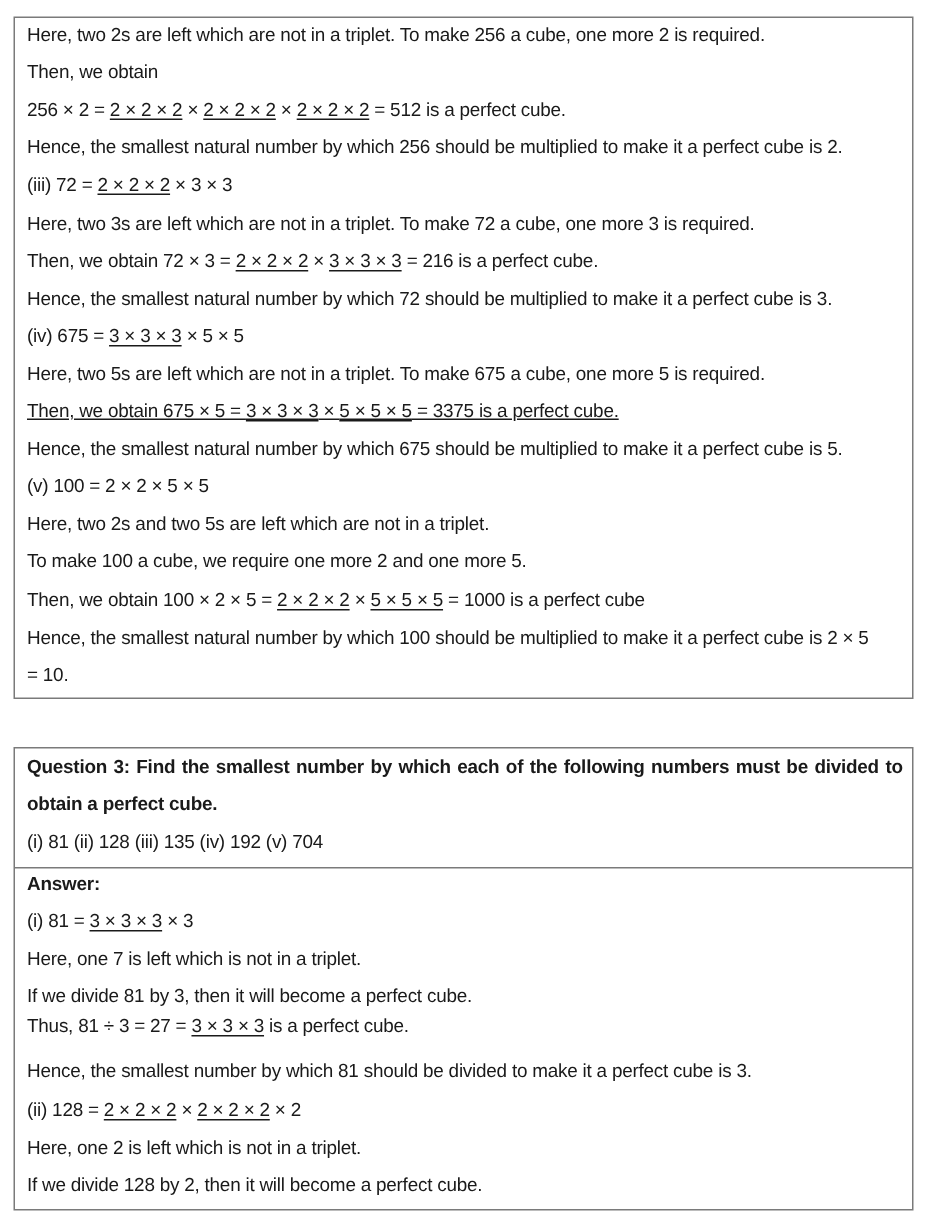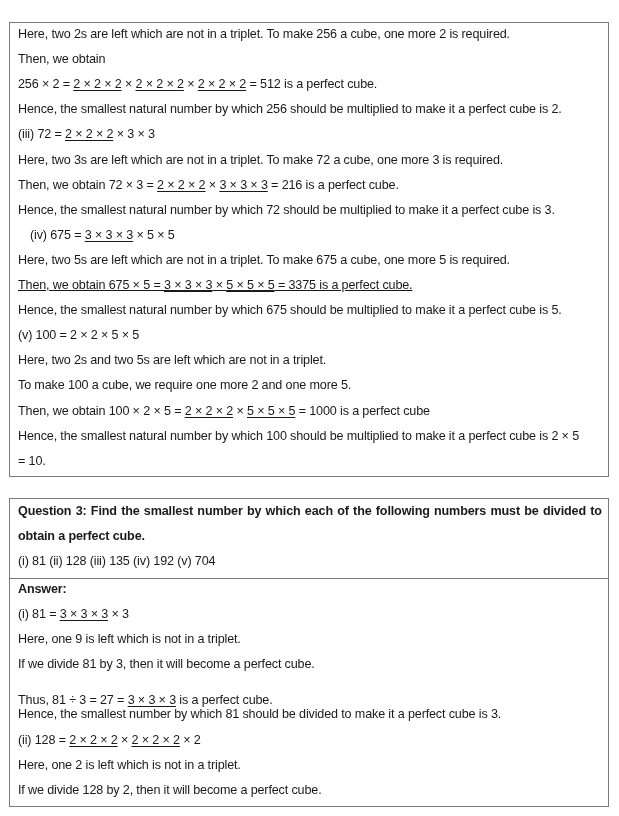--- a/index.html
+++ b/index.html
@@ -1,39 +1,39 @@
 <!DOCTYPE html>
 <html><head>
 <meta charset="utf-8">
 <style>
   html, body { margin:0; padding:0; background:#ffffff; }
   body { width:619px; height:816px; position:relative; overflow:hidden;
          font-family:"Liberation Sans", sans-serif; color:#1a1a1a; }
   .box { position:absolute; left:9px; width:600px; border:1px solid #7a7a7a; box-sizing:border-box; background:#fff; }
-  #box1 { top:22px; height:455px; }
+  #box1 { top:11px; height:455px; }
   #box2 { top:498px; height:309px; }
   .line { position:absolute; left:8px; font-size:12.6px; line-height:16px; white-space:nowrap; letter-spacing:-0.15px; }
   .u { text-decoration:underline; text-underline-offset:2px; }
   .bold { font-weight:bold; }
   .justify { width:584px; display:flex; justify-content:space-between; }
   .sep { position:absolute; left:0; right:0; top:79px; border-top:1px solid #7a7a7a; }
 </style>
 </head>
 <body>
 
 <div id="box1" class="box">
     <div class="line" style="top: 3px;"><span>Here, two 2s are left which are not in a triplet. To make 256 a cube, one more 2 is required.</span></div>
     <div class="line" style="top: 28.1px;"><span>Then, we obtain</span></div>
     <div class="line" style="top: 53.2px;"><span>256 × 2 = </span><span class="u">2 × 2 × 2</span><span> × </span><span class="u">2 × 2 × 2</span><span> × </span><span class="u">2 × 2 × 2</span><span> = 512 is a perfect cube.</span></div>
     <div class="line" style="top: 78.3px;"><span>Hence, the smallest natural number by which 256 should be multiplied to make it a perfect cube is 2.</span></div>
     <div class="line" style="top: 103.4px;"><span>(iii) 72 = </span><span class="u">2 × 2 × 2</span><span> × 3 × 3</span></div>
     <div class="line" style="top: 128.5px;"><span>Here, two 3s are left which are not in a triplet. To make 72 a cube, one more 3 is required.</span></div>
     <div class="line" style="top: 153.6px;"><span>Then, we obtain 72 × 3 = </span><span class="u">2 × 2 × 2</span><span> × </span><span class="u">3 × 3 × 3</span><span> = 216 is a perfect cube.</span></div>
     <div class="line" style="top: 178.7px;"><span>Hence, the smallest natural number by which 72 should be multiplied to make it a perfect cube is 3.</span></div>
-    <div class="line" style="top: 203.8px; margin-left: 12px;"><span>(iv) 675 = </span><span class="u">3 × 3 × 3</span><span> × 5 × 5</span></div>
+    <div class="line" style="top: 203.8px;"><span>(iv) 675 = </span><span class="u">3 × 3 × 3</span><span> × 5 × 5</span></div>
     <div class="line" style="top: 228.9px;"><span>Here, two 5s are left which are not in a triplet. To make 675 a cube, one more 5 is required.</span></div>
     <div class="line" style="top: 254px; text-decoration: underline;"><span>Then, we obtain 675 × 5 = </span><span class="u">3 × 3 × 3</span><span> × </span><span class="u">5 × 5 × 5</span><span> = 3375 is a perfect cube.</span></div>
     <div class="line" style="top: 279.1px;"><span>Hence, the smallest natural number by which 675 should be multiplied to make it a perfect cube is 5.</span></div>
     <div class="line" style="top: 304.2px;"><span>(v) 100 = 2 × 2 × 5 × 5</span></div>
     <div class="line" style="top: 329.3px;"><span>Here, two 2s and two 5s are left which are not in a triplet.</span></div>
     <div class="line" style="top: 354.4px;"><span>To make 100 a cube, we require one more 2 and one more 5.</span></div>
     <div class="line" style="top: 379.5px;"><span>Then, we obtain 100 × 2 × 5 = </span><span class="u">2 × 2 × 2</span><span> × </span><span class="u">5 × 5 × 5</span><span> = 1000 is a perfect cube</span></div>
     <div class="line" style="top: 404.6px;"><span>Hence, the smallest natural number by which 100 should be multiplied to make it a perfect cube is 2 × 5</span></div>
     <div class="line" style="top: 429.7px;"><span>= 10.</span></div>
   </div>
@@ -57,20 +57,20 @@
       <span>be</span>
       <span>divided</span>
       <span>to</span>
     </div>
   <div class="line bold" style="top:29px;">obtain a perfect cube.</div>
   <div class="line" style="top:54px;">(i) 81 (ii) 128 (iii) 135 (iv) 192 (v) 704</div>
   <div class="sep"></div>
   <div class="line bold" style="top:82px;">Answer:</div>
   <div id="ans-lines"></div>
 <div class="line" style="top: 107px;"><span>(i) 81 = </span><span class="u">3 × 3 × 3</span><span> × 3</span></div>
-    <div class="line" style="top: 132.1px;"><span>Here, one 9 is left which is not in a triplet.</span></div>
+    <div class="line" style="top: 132.1px;"><span>Here, one 7 is left which is not in a triplet.</span></div>
     <div class="line" style="top: 157.2px; text-align: right;"><span>If we divide 81 by 3, then it will become a perfect cube.</span></div>
-    <div class="line" style="top: 193px; text-align: right;"><span>Thus, 81 ÷ 3 = 27 = </span><span class="u">3 × 3 × 3</span><span> is a perfect cube.</span></div>
+    <div class="line" style="top: 177px; text-align: right;"><span>Thus, 81 ÷ 3 = 27 = </span><span class="u">3 × 3 × 3</span><span> is a perfect cube.</span></div>
     <div class="line" style="top: 207.4px;"><span>Hence, the smallest number by which 81 should be divided to make it a perfect cube is 3.</span></div>
     <div class="line" style="top: 232.5px;"><span>(ii) 128 = </span><span class="u">2 × 2 × 2</span><span> × </span><span class="u">2 × 2 × 2</span><span> × 2</span></div>
     <div class="line" style="top: 257.6px; text-align: center;"><span>Here, one 2 is left which is not in a triplet.</span></div>
     <div class="line" style="top: 282.7px;"><span>If we divide 128 by 2, then it will become a perfect cube.</span></div>
   </div>
 
 </body></html>

